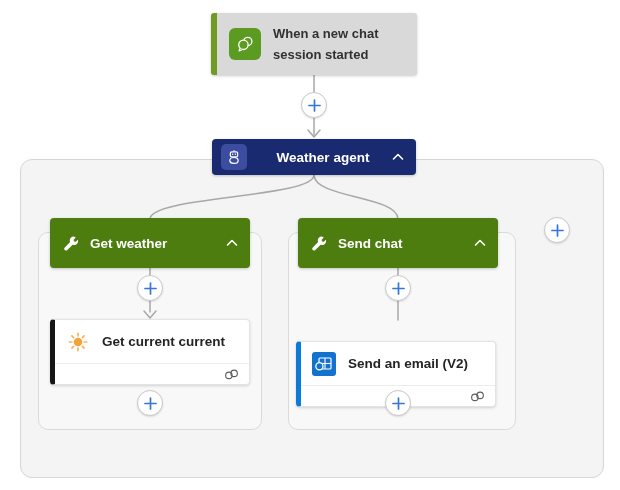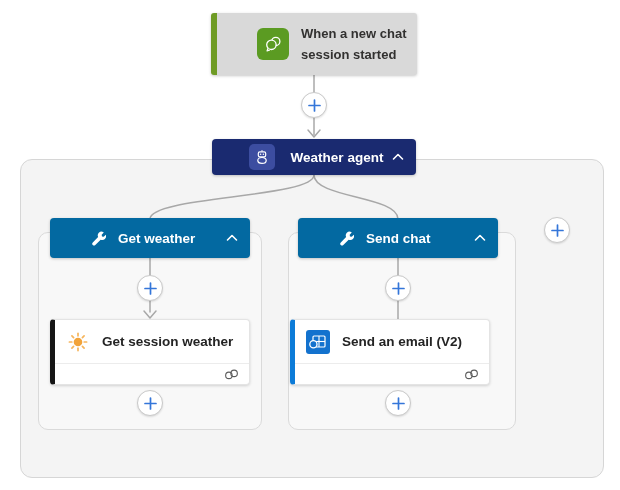--- a/index.html
+++ b/index.html
@@ -38,21 +38,21 @@
 
   
   svg.wires {
     position: absolute; left: 0; top: 0;
     width: 620px; height: 490px;
     z-index: 2; pointer-events: none;
   }
 
   
   .card { position: absolute; border-radius: 4px; z-index: 3; }
-  .shadow { box-shadow: 0 1px 3px rgba(0,0,0,.22); padding-left: 28px; }
+  .shadow { box-shadow: 0 1px 3px rgba(0,0,0,.22); }
 
   
   .trigger {
     left: 211px; top: 13px; width: 206px; height: 62px;
     background: #d9d9d9;
     border-left: 6px solid #6f9b25;
     border-radius: 3px;
     display: flex; align-items: center;
     cursor: pointer;
   }
@@ -87,22 +87,22 @@
     white-space: nowrap; flex: 1 1 auto;
   }
   .chev-btn {
     width: 20px; height: 20px; margin-right: 8px;
     display: flex; align-items: center; justify-content: center;
     background: transparent; border: none; cursor: pointer; flex: 0 0 auto;
   }
 
   
   .bhdr {
-    top: 218px; width: 200px; height: 40px;
-    background: #0369a1;
+    top: 218px; width: 200px; height: 50px;
+    background: #4d7c0f;
     display: flex; align-items: center;
     cursor: pointer;
   }
   .bhdr.b1 { left: 50px; }
   .bhdr.b2 { left: 298px; }
   .bhdr .wico { margin-left: 13px; flex: 0 0 auto; display: flex; }
   .bhdr .ttl {
     margin-left: 12px; color: #ffffff;
     font-size: 13.5px; font-weight: 700;
     white-space: nowrap; flex: 1 1 auto;
@@ -110,21 +110,21 @@
 
   
   .action {
     top: 319px; width: 200px; height: 66px;
     background: #ffffff;
     border: 1px solid #e4e4e4;
     box-shadow: 0 1px 3px rgba(0,0,0,.16);
     cursor: pointer;
   }
   .action.b1 { left: 50px; border-left: 5px solid #151515; }
-  .action.b2 { left: 290px; border-left: 5px solid #0c7bd8; }
+  .action.b2 { left: 296px; border-left: 5px solid #0c7bd8; margin-top: 22px; }
   .action .row {
     height: 44px; display: flex; align-items: center;
     border-bottom: 1px solid #ececec;
   }
   .action .cico {
     width: 24px; height: 24px; margin-left: 11px; flex: 0 0 auto;
     display: flex; align-items: center; justify-content: center;
   }
   .action .cico.boxed { background: #1372ce; border-radius: 3px; }
   .action .ttl {
@@ -251,21 +251,21 @@
             <line x1="3.4" y1="12" x2="5.8" y2="12"></line>
             <line x1="18.2" y1="12" x2="20.6" y2="12"></line>
             <line x1="5.9" y1="5.9" x2="7.6" y2="7.6"></line>
             <line x1="16.4" y1="16.4" x2="18.1" y2="18.1"></line>
             <line x1="18.1" y1="5.9" x2="16.4" y2="7.6"></line>
             <line x1="5.9" y1="18.1" x2="7.6" y2="16.4"></line>
           </g>
           <circle cx="12" cy="12" r="4.3" fill="#f2a33a"></circle>
         </svg>
       </span>
-      <span class="ttl">Get session weather</span>
+      <span class="ttl">Get current current</span>
     </div>
     <div class="foot">
       <svg width="17" height="13" viewBox="0 0 18 14" fill="none" stroke="#5c5c5c" stroke-width="1.2">
         <circle cx="6.2" cy="8" r="3.5"></circle>
         <circle cx="11.8" cy="5.8" r="3.5"></circle>
       </svg>
     </div>
   </div>
 
   <div class="card action b2">

